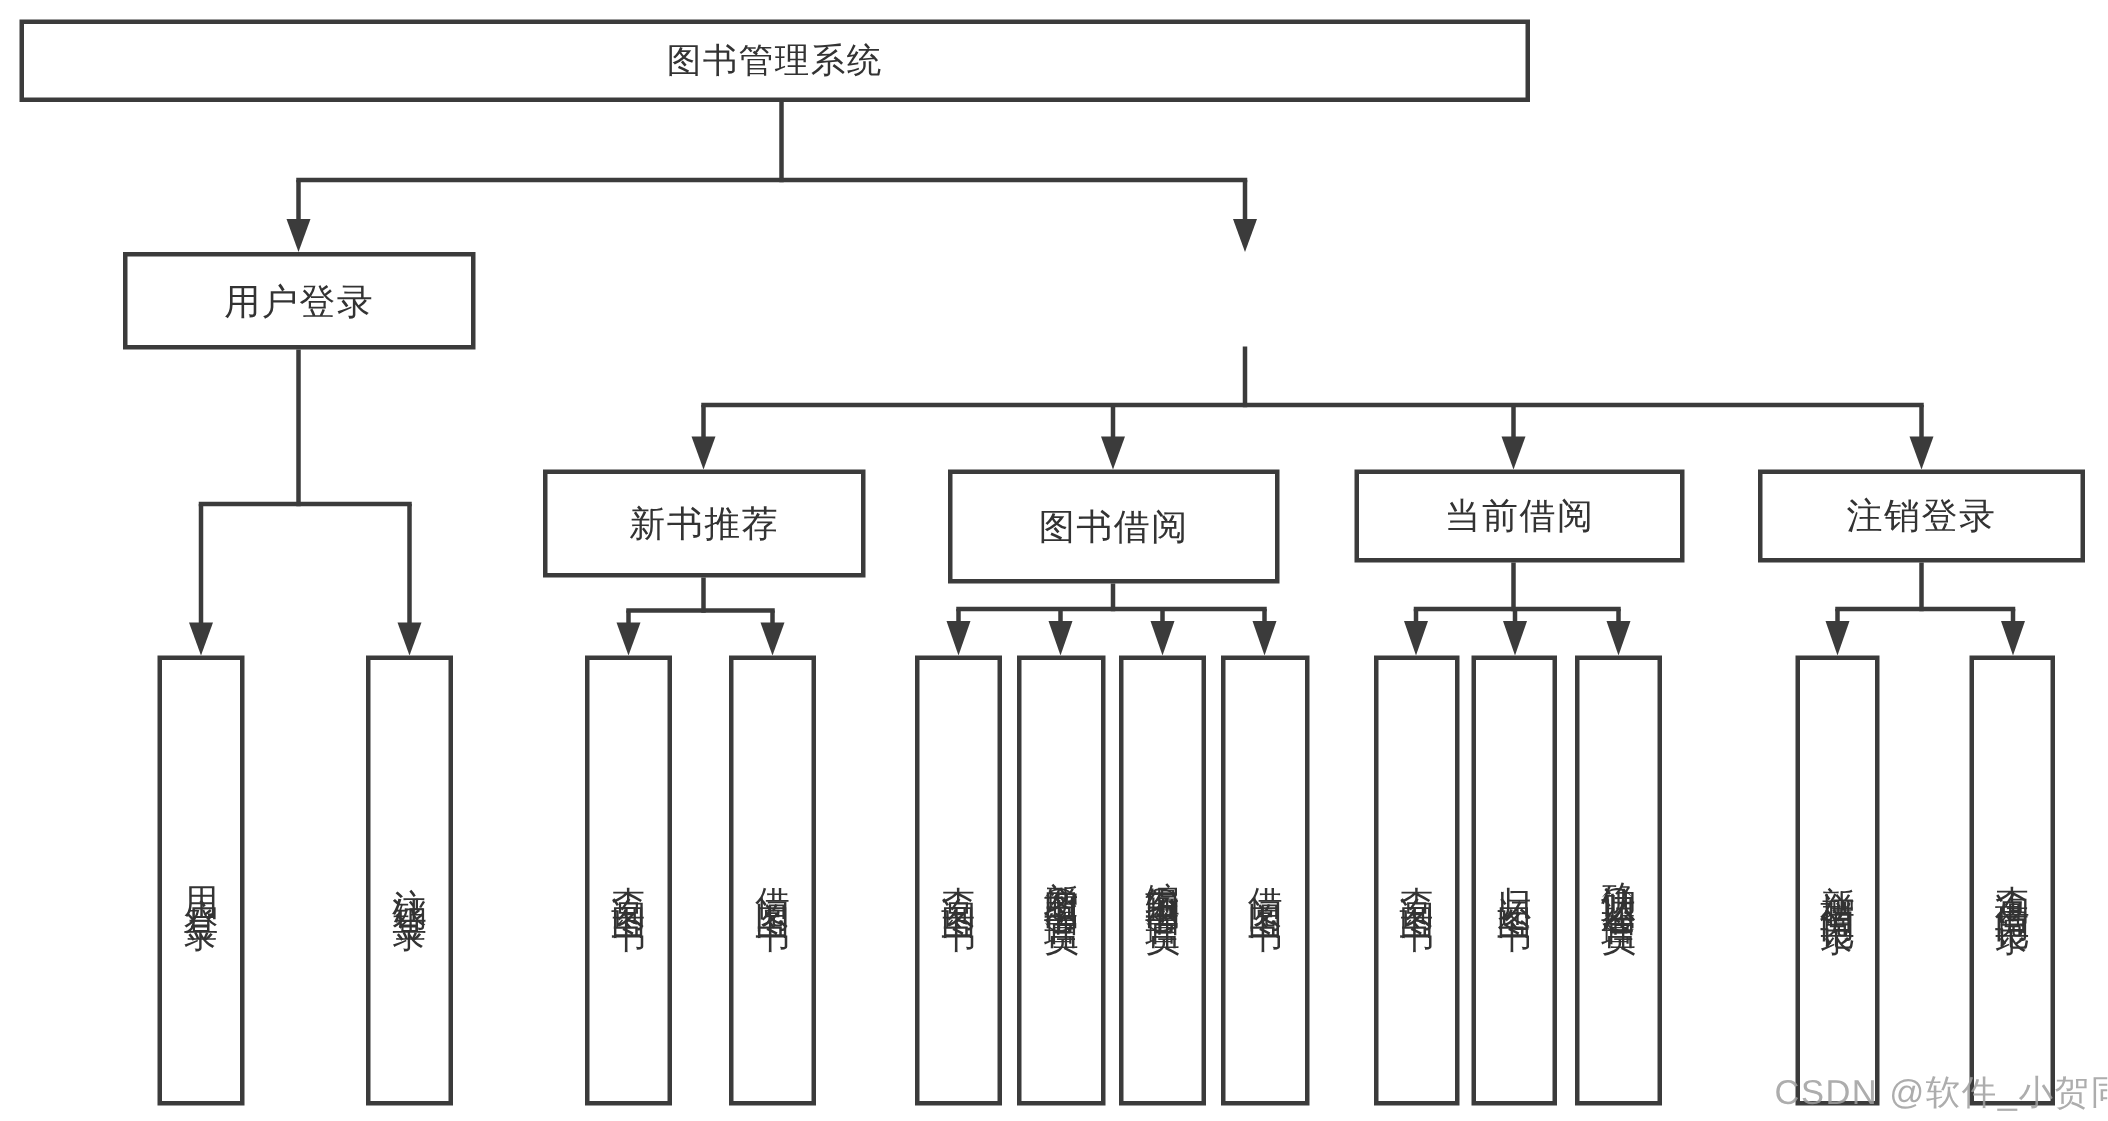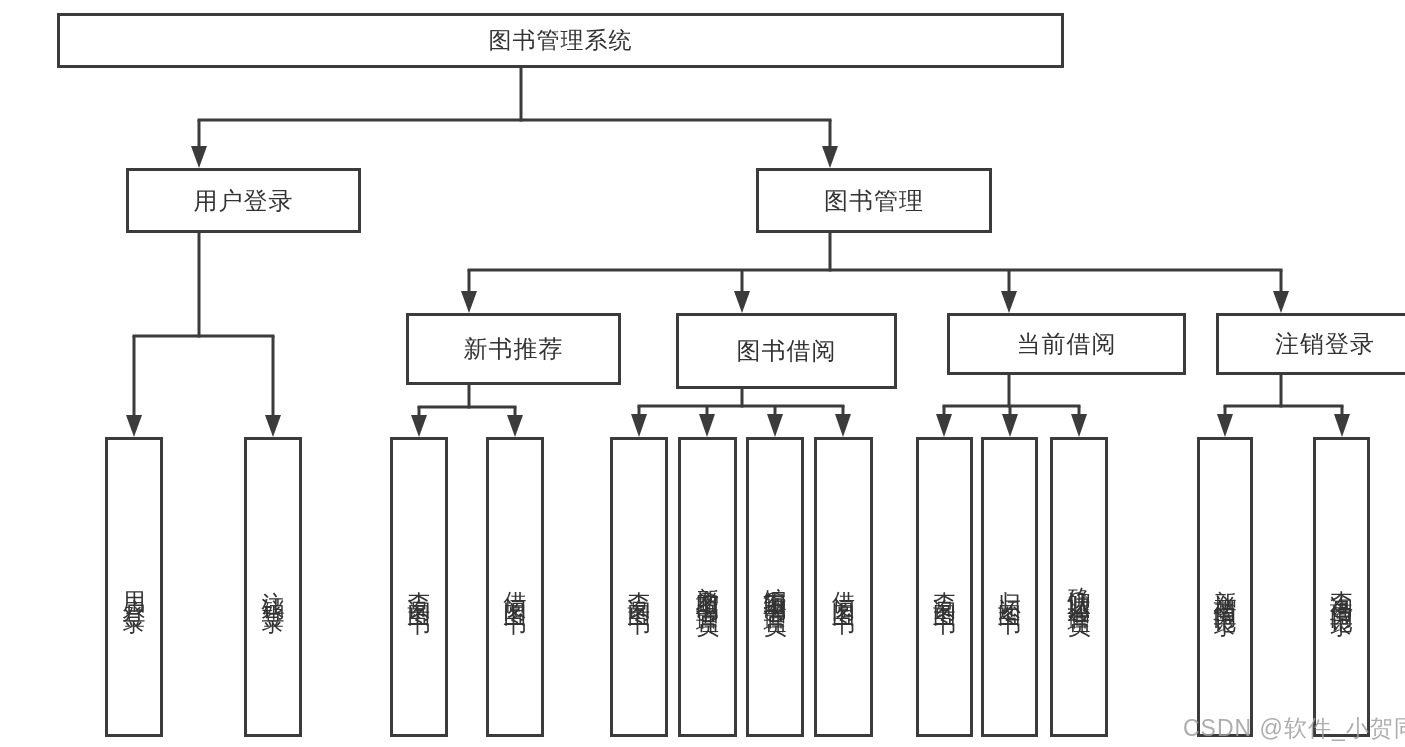--- a/index.html
+++ b/index.html
@@ -6,21 +6,21 @@
   .stage{
     position:relative;width:1405px;height:747px;background:#ffffff;overflow:hidden;
     font-family:"Liberation Sans","DejaVu Sans",sans-serif;color:#333;
   }
   .connectors{position:absolute;left:0;top:0;z-index:1;}
   .connectors line{stroke:#3b3b3b;stroke-width:3;}
   .connectors polygon{fill:#3b3b3b;}
   .hbox{
     position:absolute;box-sizing:border-box;border:3px solid #3b3b3b;background:#fff;
     display:flex;align-items:center;justify-content:center;
-    font-size:24px;letter-spacing:1px;z-index:2;white-space:nowrap;margin-left:44px;
+    font-size:24px;letter-spacing:1px;z-index:2;white-space:nowrap;
   }
   .vbox{
     position:absolute;box-sizing:border-box;border:3px solid #3b3b3b;background:#fff;
     top:437px;height:300px;display:flex;align-items:center;justify-content:center;
     writing-mode:vertical-lr;text-orientation:mixed;
     font-size:23px;letter-spacing:7px;line-height:1;z-index:2;
   }
   .watermark{
     position:absolute;left:1183px;top:713px;z-index:9;
     font-size:23px;letter-spacing:1px;color:#9f9f9f;opacity:.85;white-space:nowrap;
@@ -103,25 +103,24 @@
       <line x1="1225" y1="406" x2="1225" y2="418"></line>
       <polygon points="1217,414 1233,414 1225,437"></polygon>
       <line x1="1342" y1="406" x2="1342" y2="418"></line>
       <polygon points="1334,414 1350,414 1342,437"></polygon>
     </g>
   </svg>
 
   <div class="hbox" style="left:13px;top:13px;width:1007px;height:55px;font-size:23px">图书管理系统</div>
 
   <div class="hbox" style="left:82px;top:168px;width:235px;height:65px">用户登录</div>
-  <div class="hbox" style="left:712px;top:168px;width:236px;height:65px">图书管理</div>
 
   <div class="hbox" style="left:362px;top:313px;width:215px;height:72px">新书推荐</div>
   <div class="hbox" style="left:632px;top:313px;width:221px;height:76px">图书借阅</div>
-  <div class="hbox" style="left:903px;top:313px;width:239px;height:62px">当前借阅</div>
+  <div class="hbox" style="left:903px;top:313px;width:220px;height:62px">当前借阅</div>
   <div class="hbox" style="left:1172px;top:313px;width:218px;height:62px">注销登录</div>
 
   <div class="vbox" style="left:105px;width:58px">用户登录</div>
   <div class="vbox" style="left:244px;width:58px">注销登录</div>
 
   <div class="vbox" style="left:390px;width:58px">查询图书</div>
   <div class="vbox" style="left:486px;width:58px">借阅图书</div>
 
   <div class="vbox" style="left:610px;width:58px">查询图书</div>
   <div class="vbox" style="left:678px;width:59px;letter-spacing:4px">新增图书（管理员）</div>

